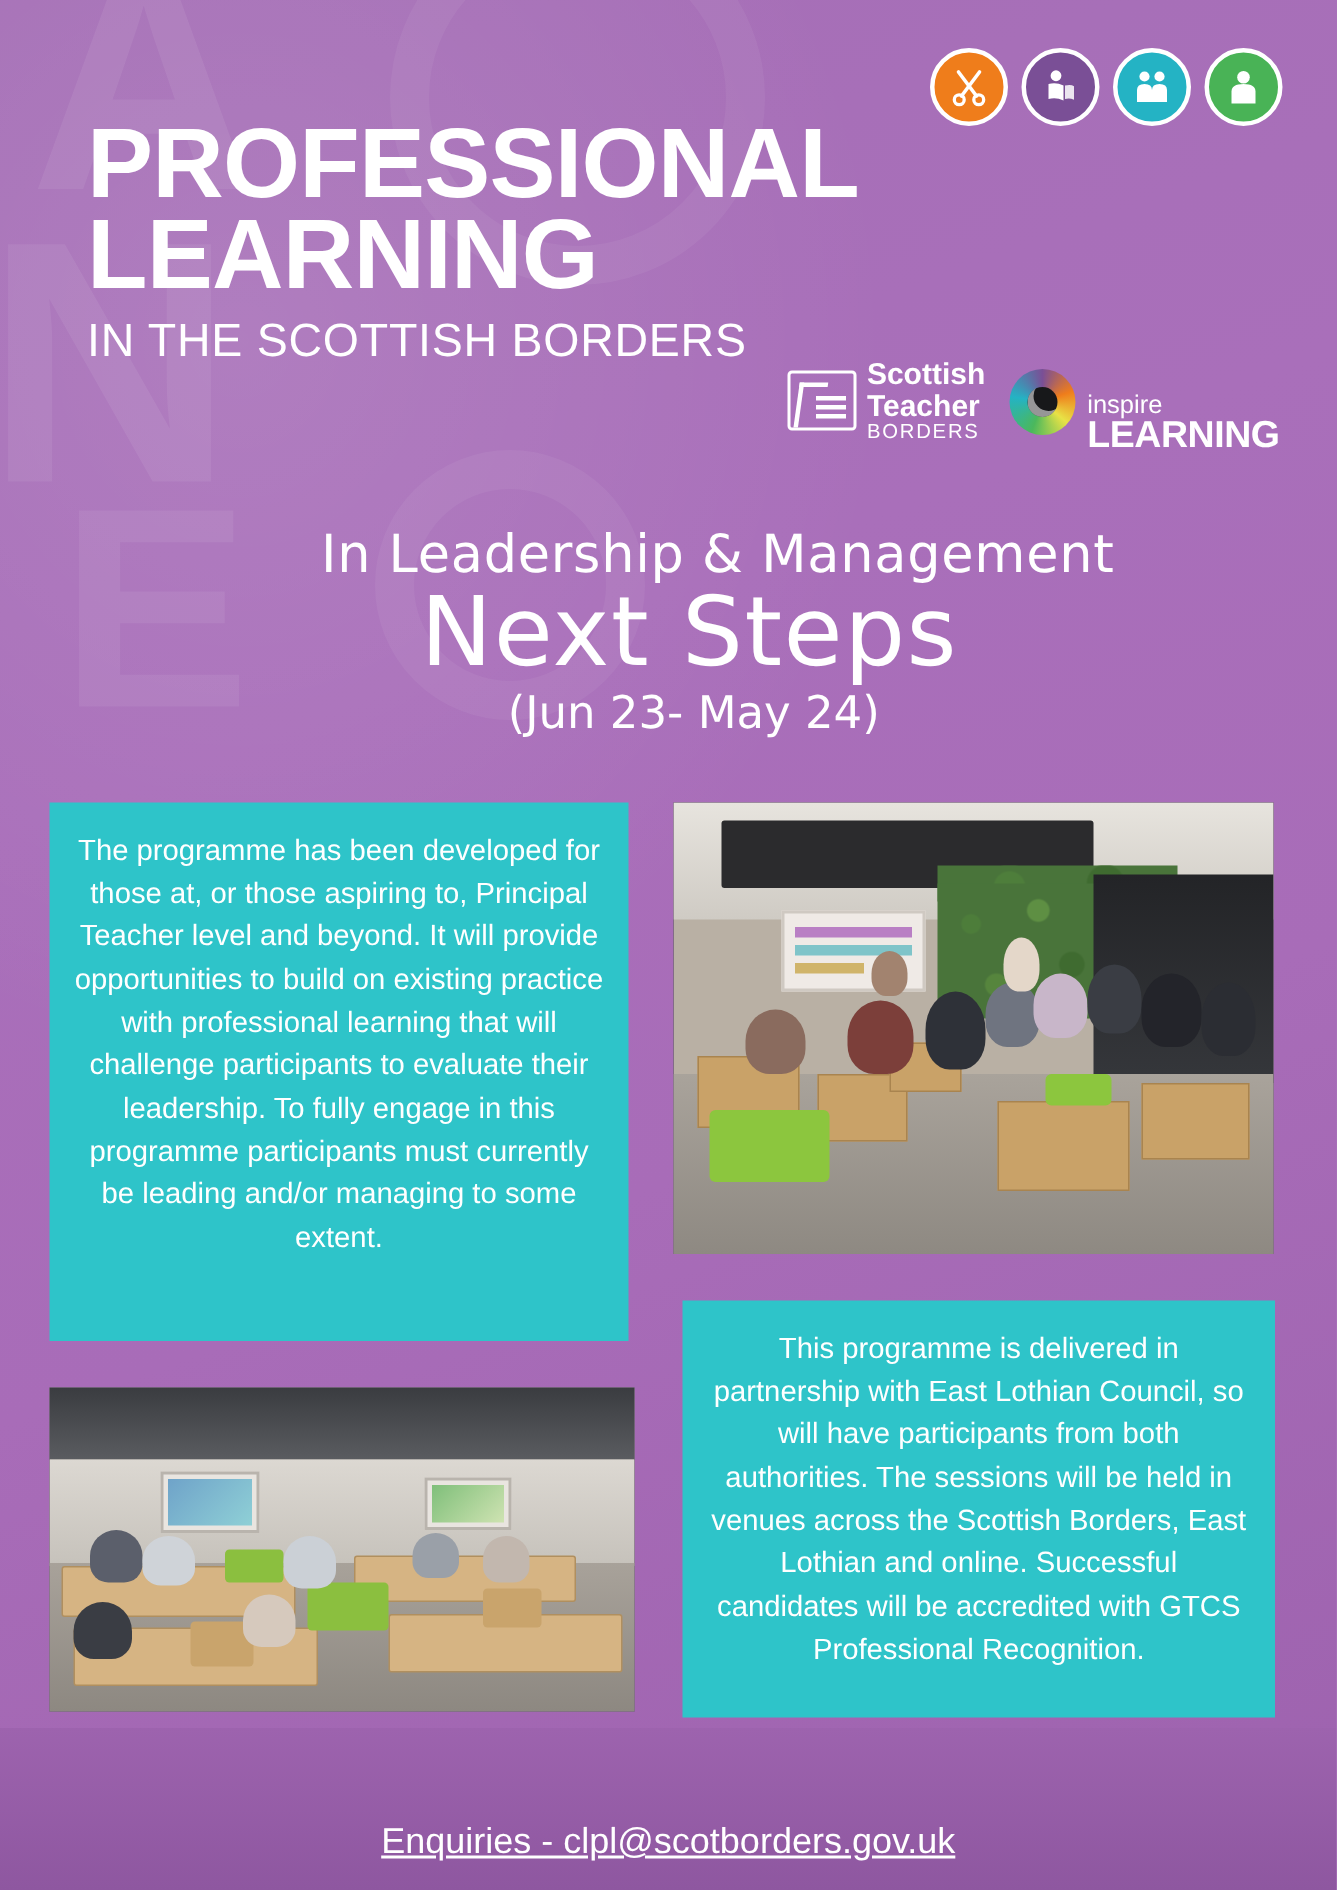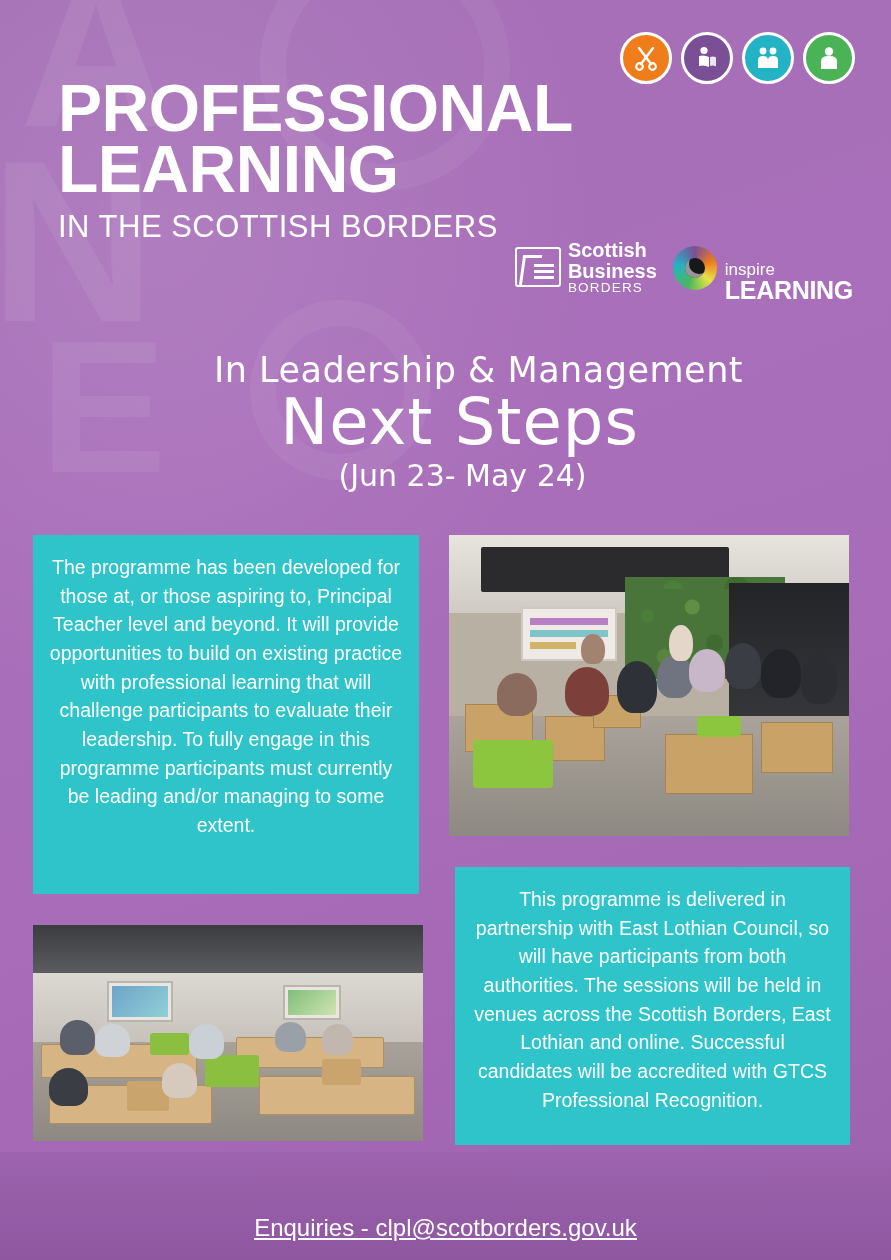--- a/index.html
+++ b/index.html
@@ -313,21 +313,21 @@
     <div class="hl-line">PROFESSIONAL</div>
     <div class="hl-line">LEARNING</div>
     <div class="hl-sub">IN THE SCOTTISH BORDERS</div>
   </div>
 
   <div id="logos">
     <div class="sbc-logo">
       <div class="sbc-mark"></div>
       <div class="sbc-text">
         <div class="t1">Scottish</div>
-        <div class="t1">Business</div>
+        <div class="t1">Teacher</div>
         <div class="t2">BORDERS</div>
       </div>
     </div>
     <div class="inspire-logo">
       <div class="eye"></div>
       <div class="inspire-text">
         <div class="i1">inspire</div>
         <div class="i2">LEARNING</div>
       </div>
     </div>

